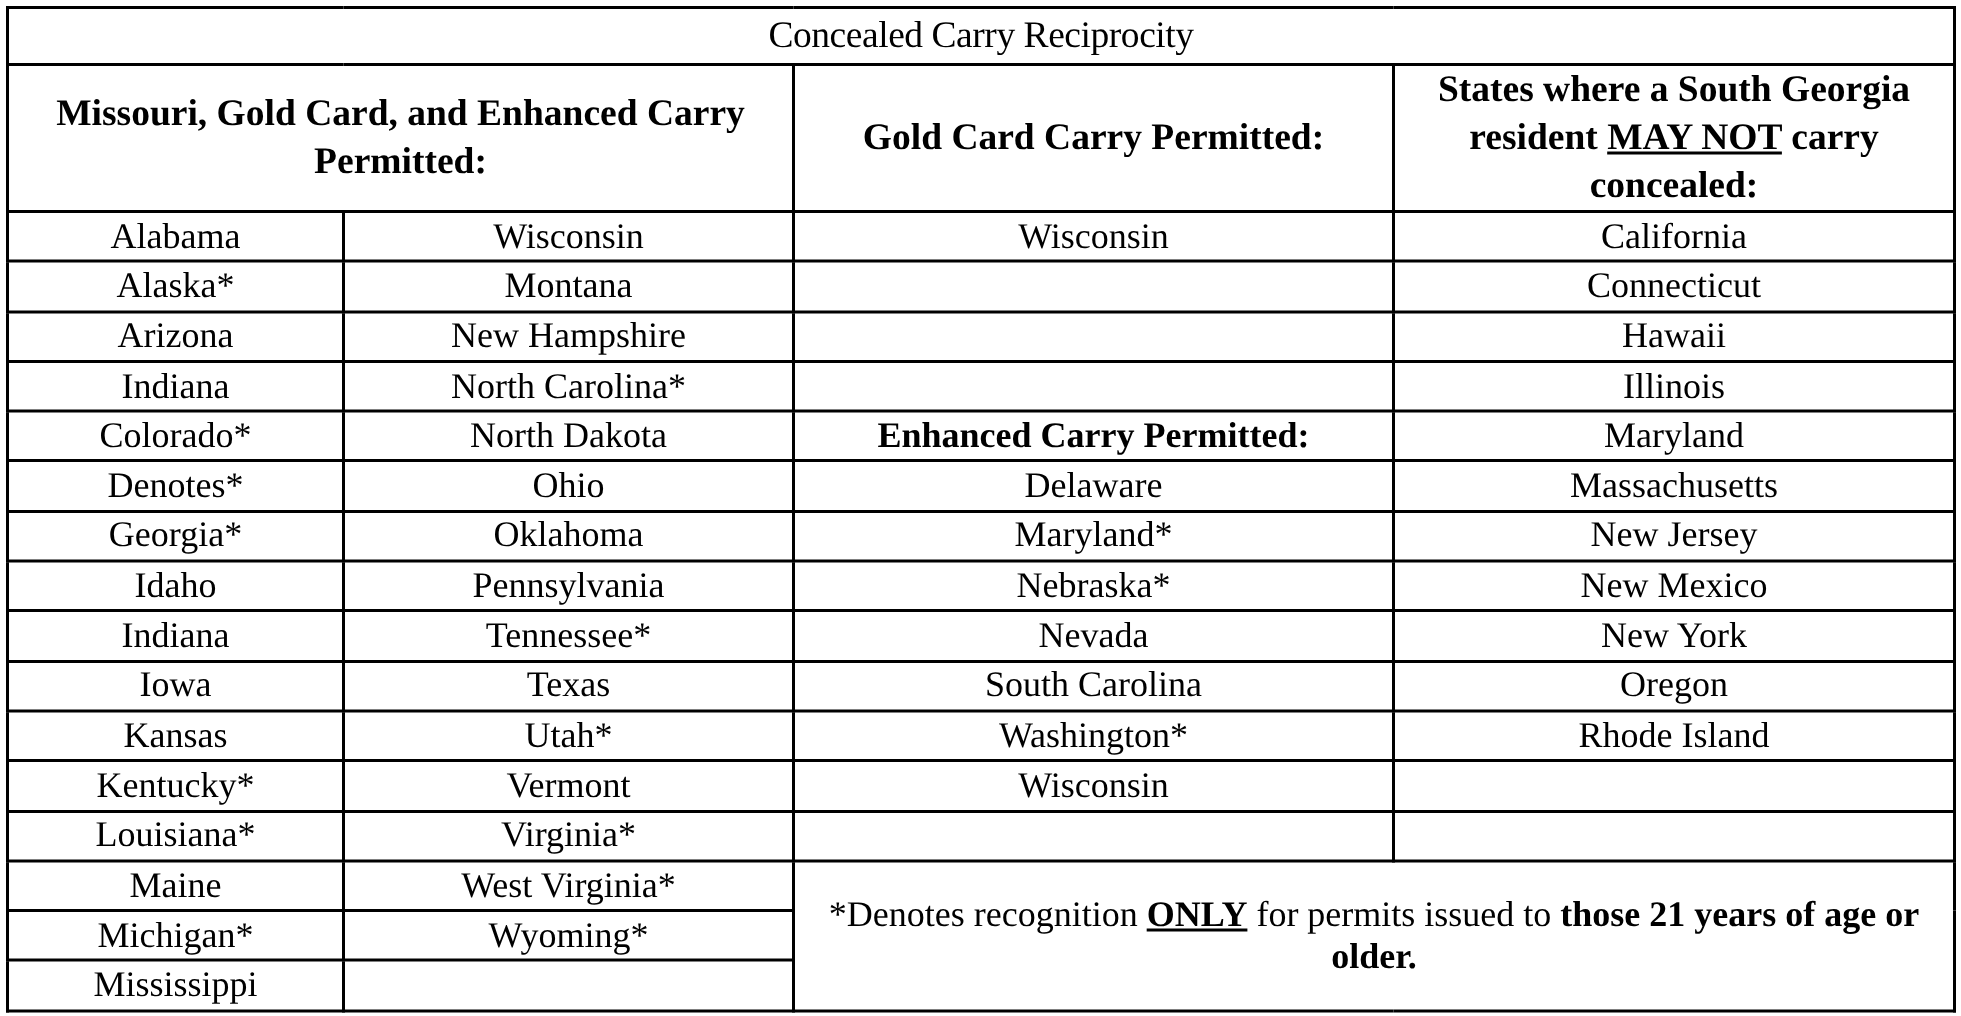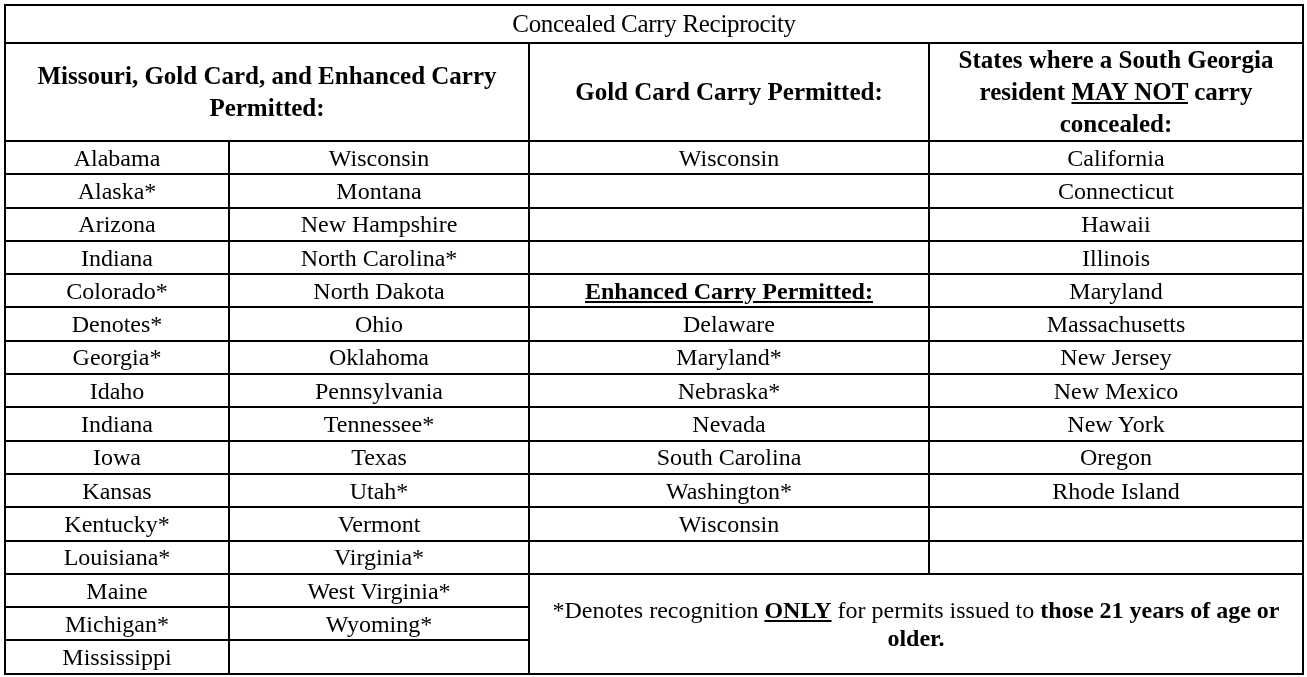--- a/index.html
+++ b/index.html
@@ -13,21 +13,21 @@
       border: 2px solid #000; text-align: center; vertical-align: middle;
       padding: 0; overflow: hidden; white-space: nowrap;
     }
     col.c1 { width: 224px; }
     col.c2 { width: 300px; }
     col.c3 { width: 400px; }
     col.c4 { width: 374px; }
     tr.title-row td { height: 36px; font-weight: normal; font-size: 25px; letter-spacing: -0.3px; }
     tr.header-row td { height: 94px; font-weight: bold; font-size: 25px; line-height: 32px; white-space: normal; }
     tr.data-row td { height: 31.3px; font-size: 24px; line-height: 28px; border-radius: 14px; }
-    td.sub-header { font-weight: bold; text-decoration: underline; }
+    td.sub-header { font-weight: bold; }
     td.footnote { white-space: normal !important; font-size: 24px; line-height: 34px; padding: 12px 14px !important; }
     .b { font-weight: bold; }
     .u { text-decoration: underline; }
   </style>
 </head>
 <body>
 
 <table class="recip">
   <colgroup>
       <col class="c1">

